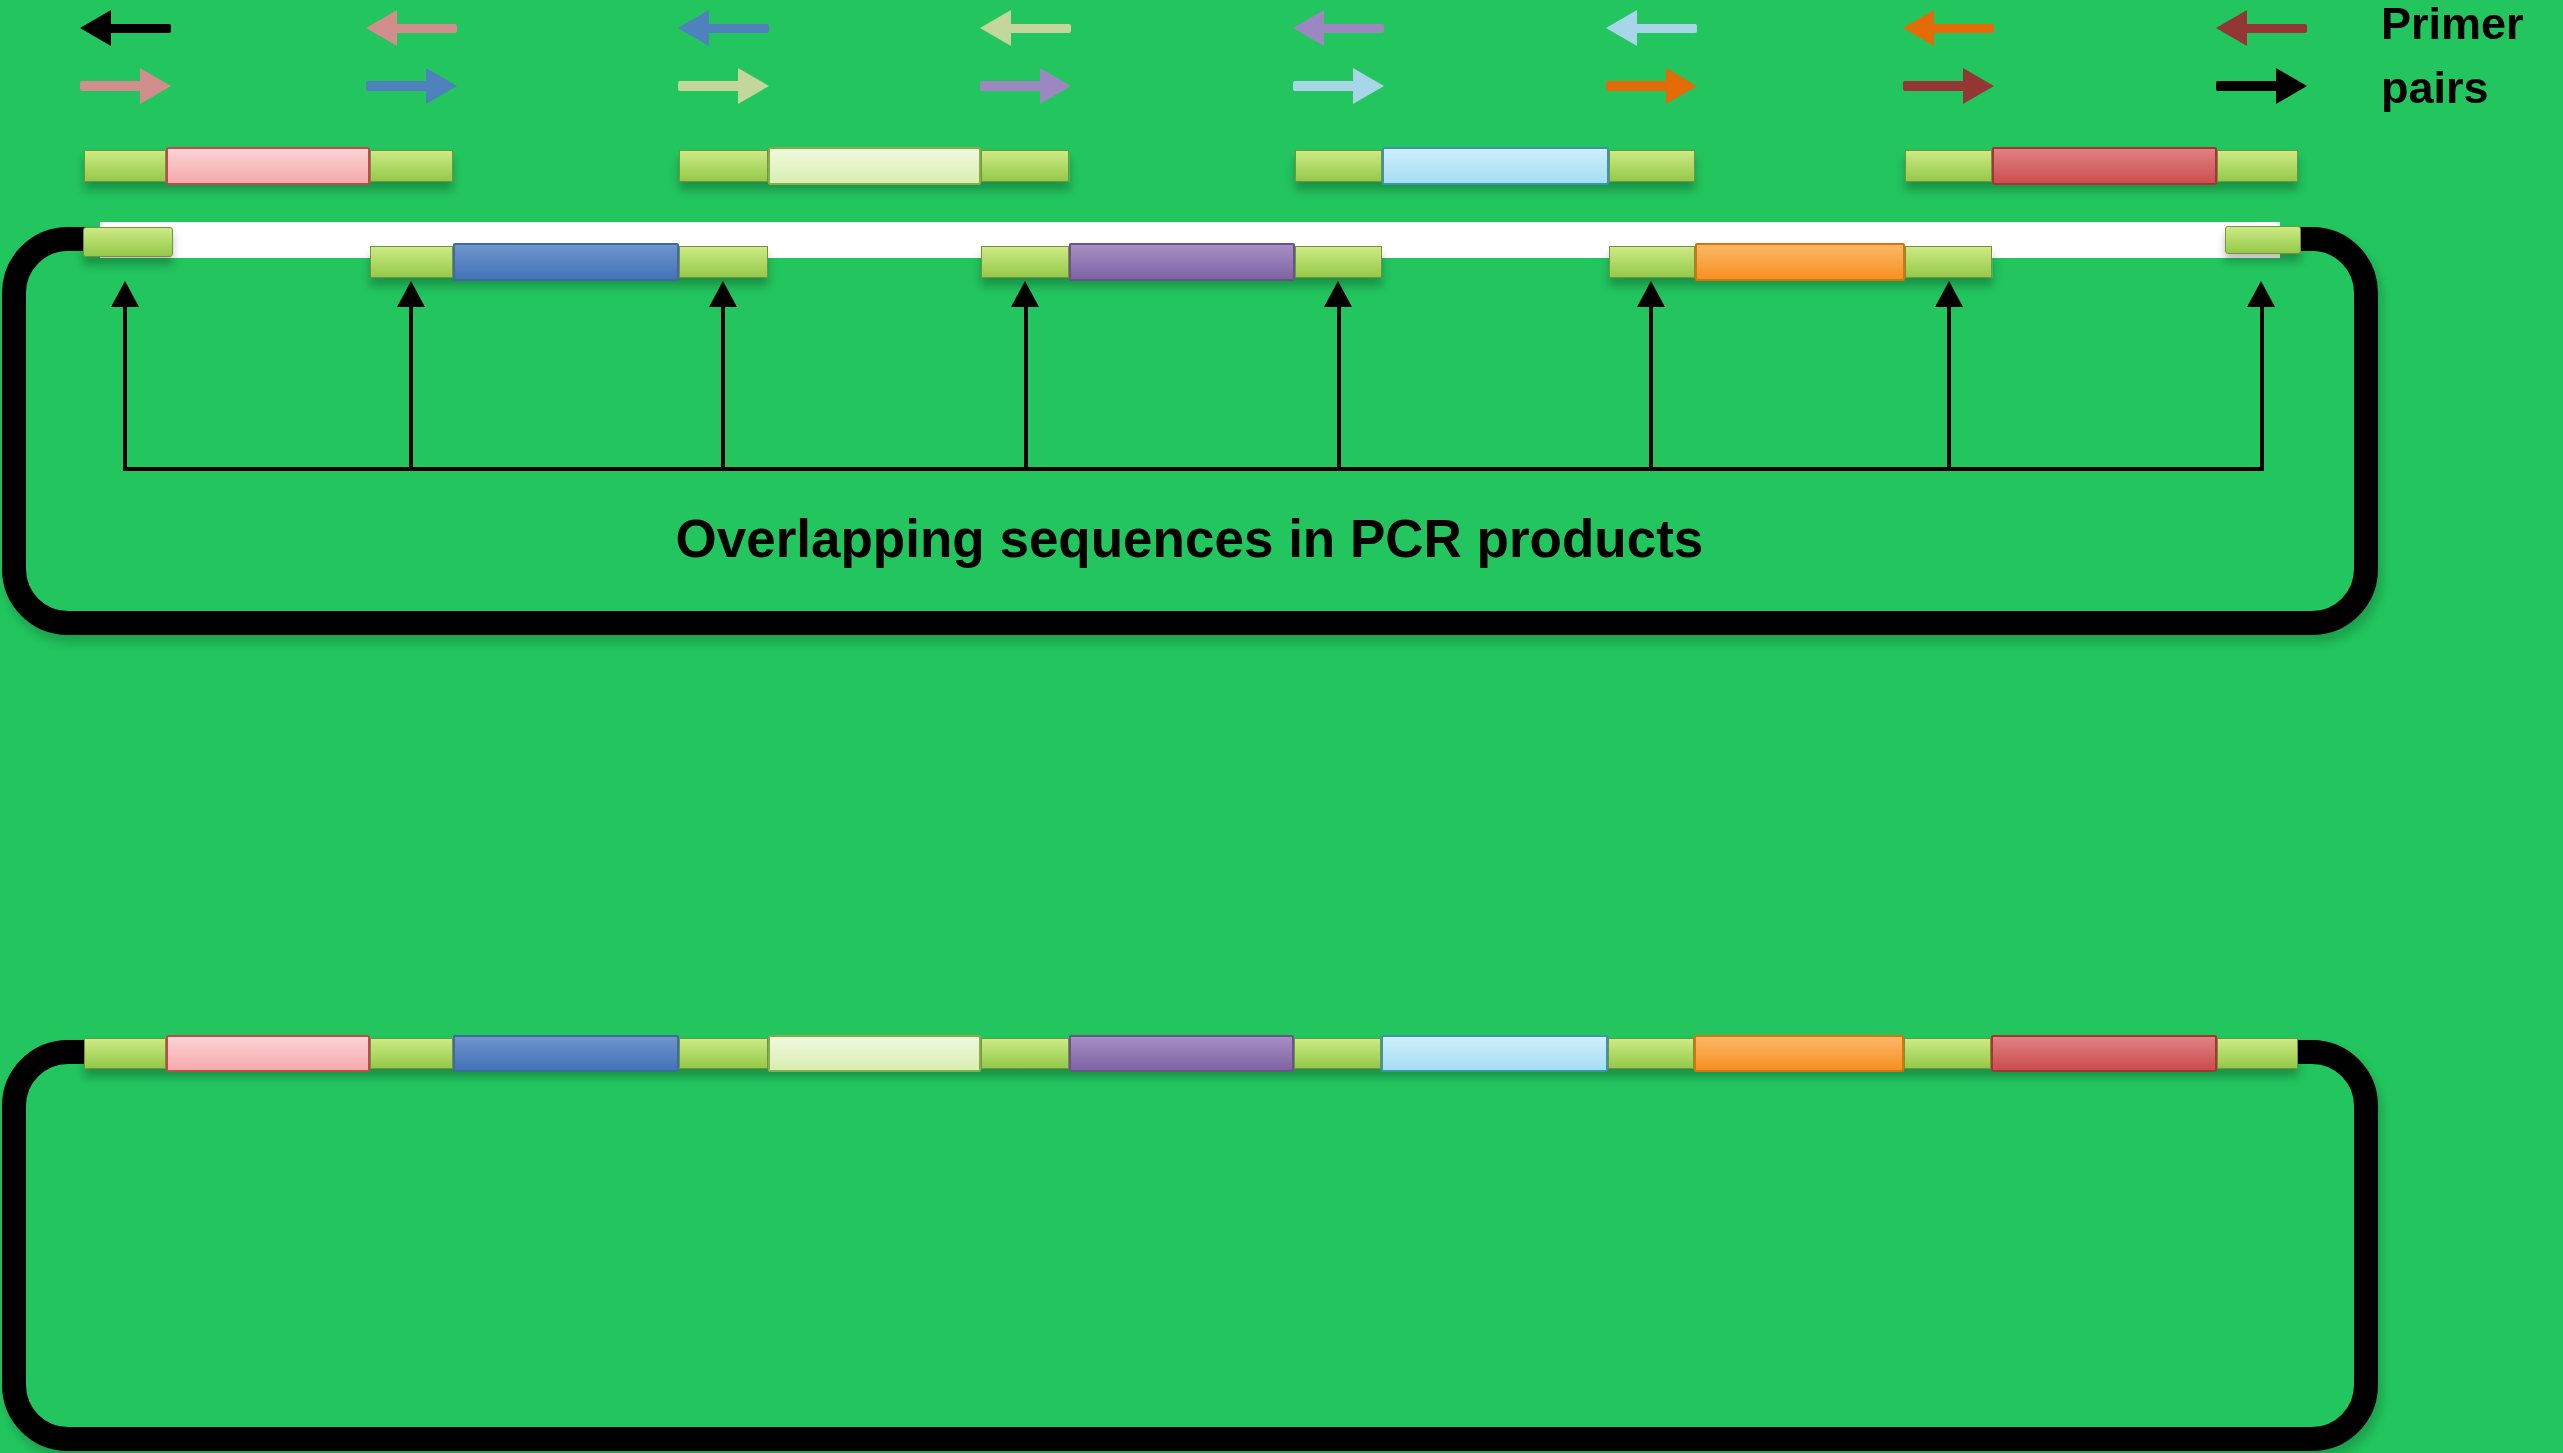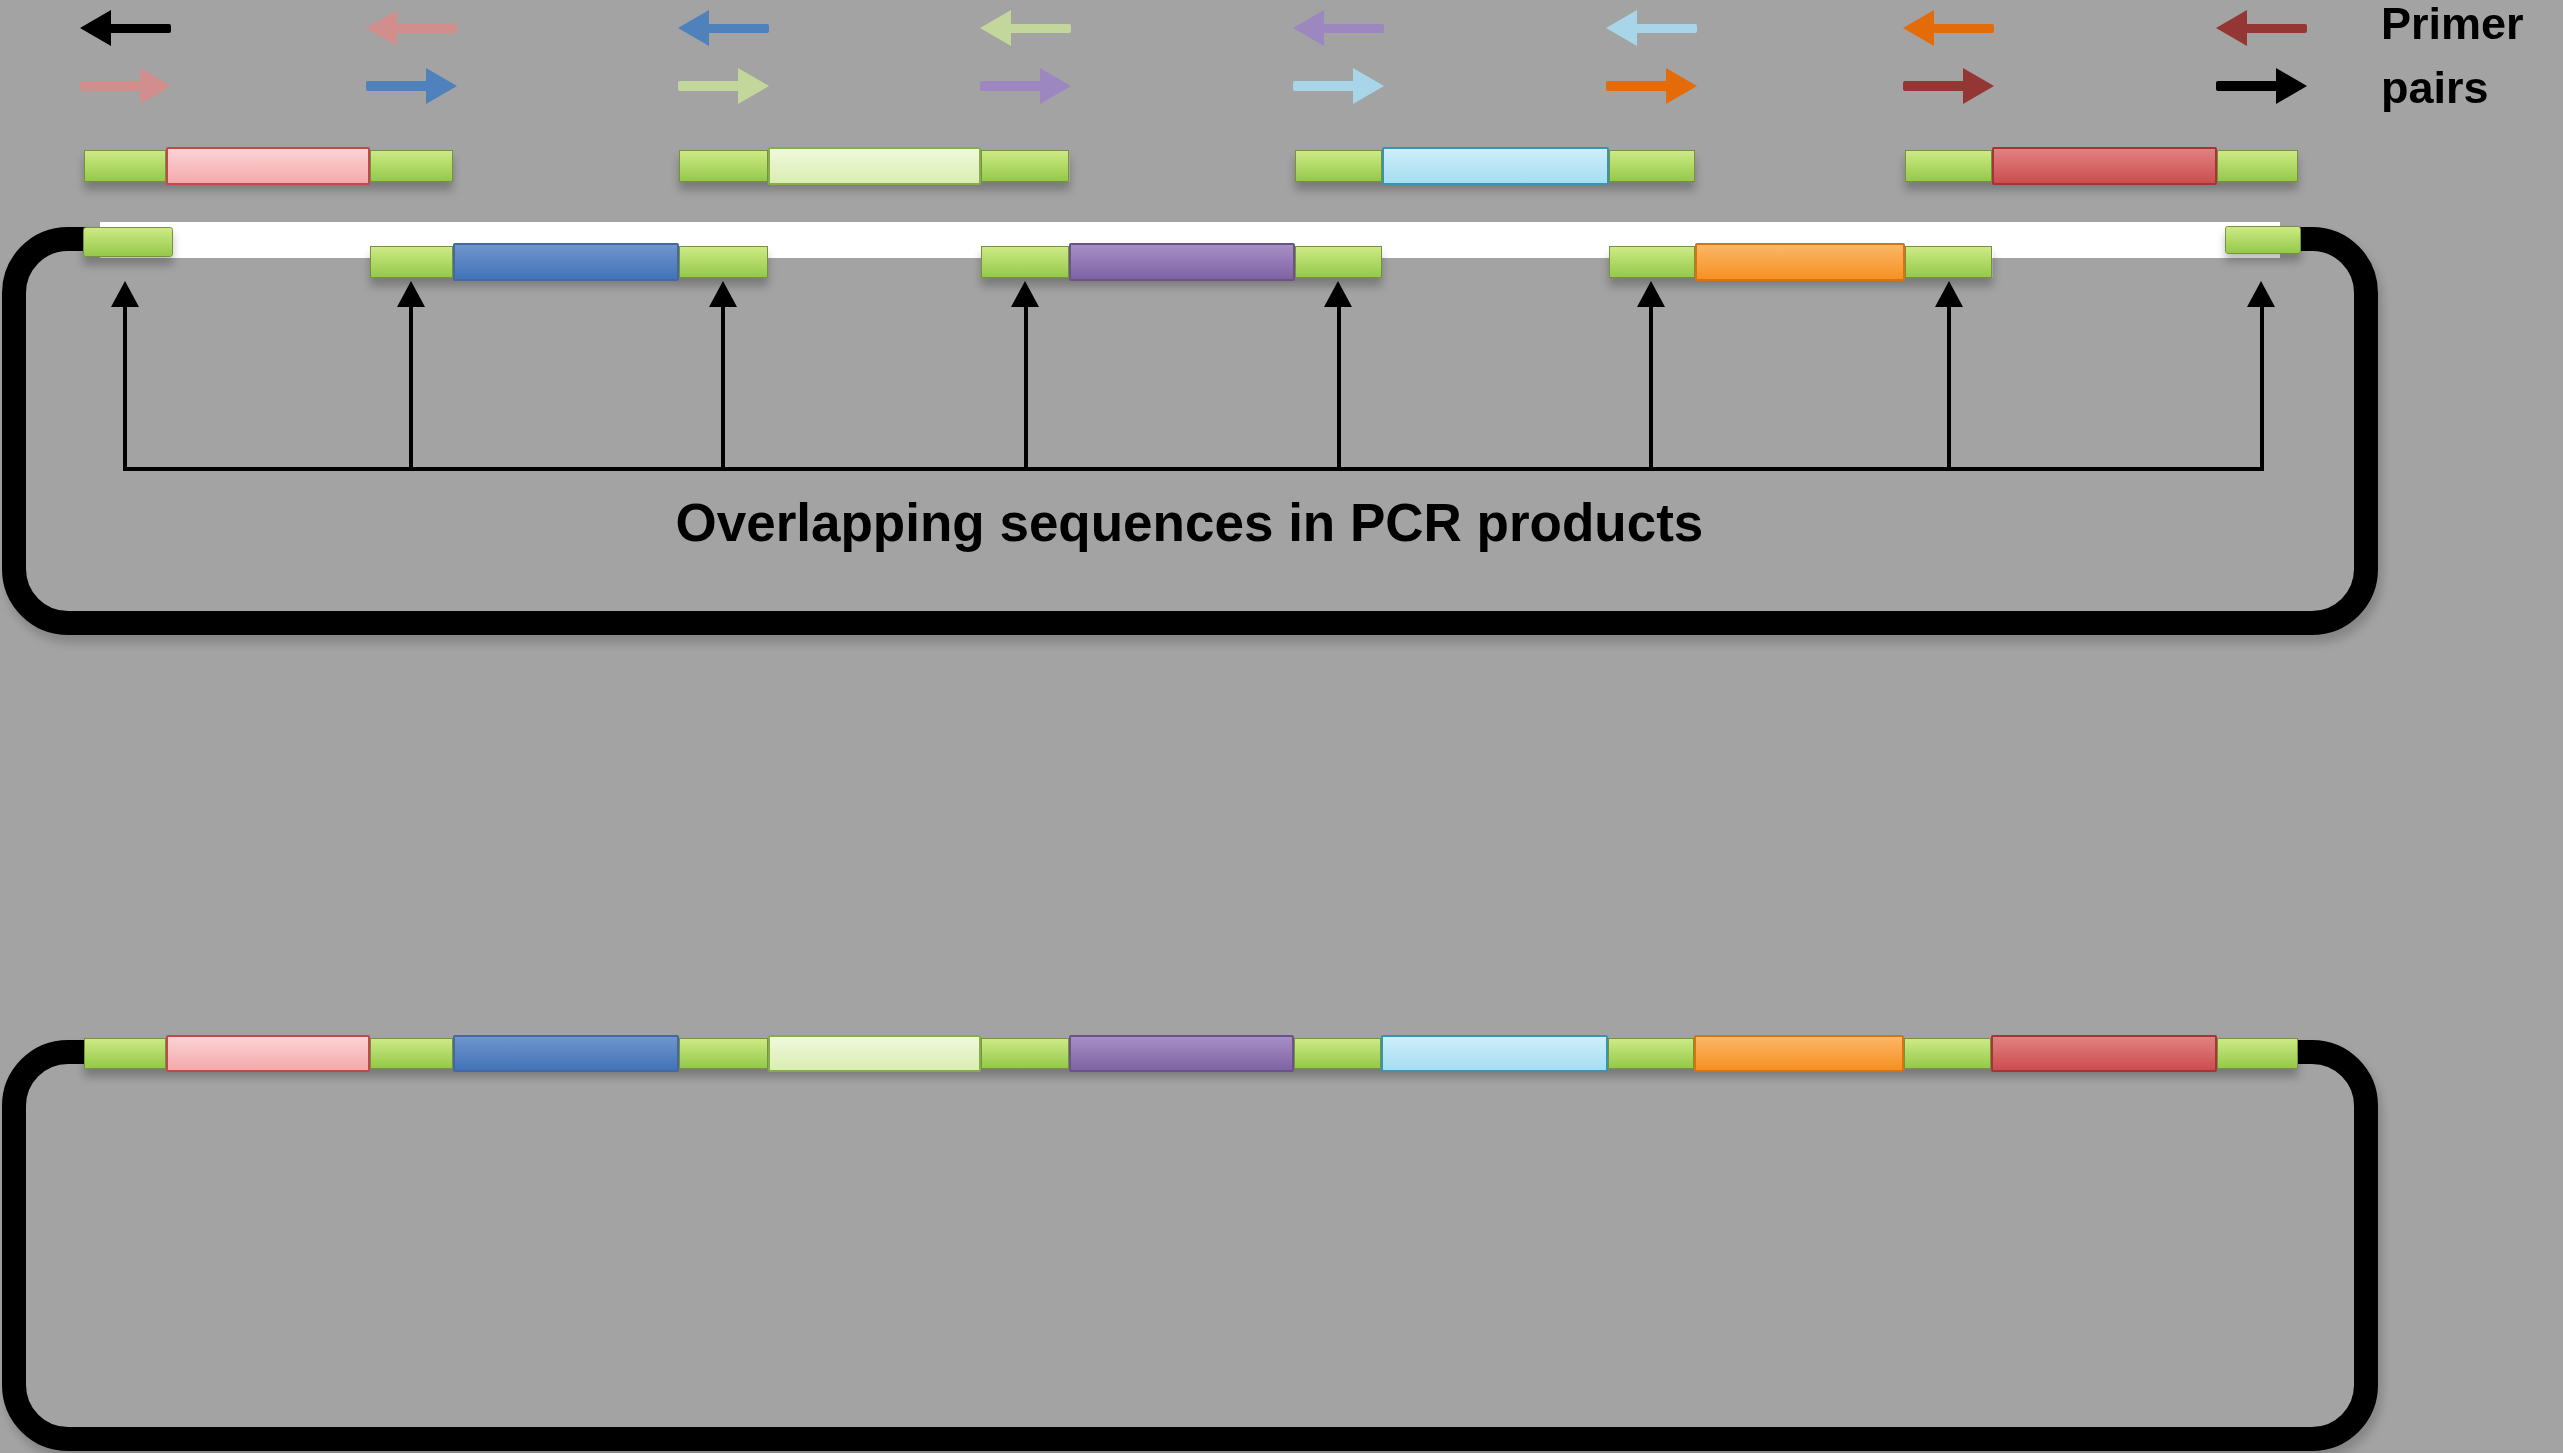--- a/index.html
+++ b/index.html
@@ -1,17 +1,17 @@
 <!DOCTYPE html>
 <html style="font-size:15px"><head>
 <meta charset="utf-8">
 <style>
   html,body{margin:0;padding:0;background:#ffffff;}
   body{font-family:"Liberation Sans","DejaVu Sans",sans-serif;}
-  #canvas{position:relative;width:2563px;height:1453px;background:#a3a3a3;overflow:hidden;}
+  #canvas{position:relative;width:2563px;height:1453px;background:#22c55e;overflow:hidden;}
 
   .bigrect{position:absolute;border-style:solid;border-color:#000;background:transparent;
            box-shadow:3.8px 7.6px 9.5px rgba(0,0,0,0.18);}
   .mask{position:absolute;background:#fff;z-index:2;}
 
   .bline{position:absolute;background:#000;z-index:3;}
   .ashaft{position:absolute;width:3.8px;background:#000;z-index:3;}
   .ahead{position:absolute;width:0;height:0;border-left:14.2px solid transparent;
          border-right:14.2px solid transparent;border-bottom:26.5px solid #000;z-index:3;}
 
@@ -24,21 +24,21 @@
 
   .parrow{position:absolute;width:91px;height:38px;z-index:5;}
   .pshaft{position:absolute;top:14.2px;height:9.5px;border-radius:1.9px;}
   .phead{position:absolute;top:0.9px;width:0;height:0;
          border-top:18px solid transparent;border-bottom:18px solid transparent;}
   .phead.left{left:0;}
   .phead.right{right:0;}
 
   .boxlabel{position:absolute;left:1.9px;width:2375px;text-align:center;color:#000;
             font-weight:bold;z-index:6;}
-  #overlap-label{top:492px;font-size:53px;}
+  #overlap-label{top:508px;font-size:53px;}
   #assembled-label{top:1323px;font-size:63px;}
   #primer-label{position:absolute;left:2381px;top:-7.6px;font-size:45px;font-weight:bold;
                 line-height:64px;color:#000;z-index:6;white-space:nowrap;}
   #primer-label span{display:block;}
 </style>
 </head>
 <body>
 
 <div id="canvas">
   <div id="primer-label">

